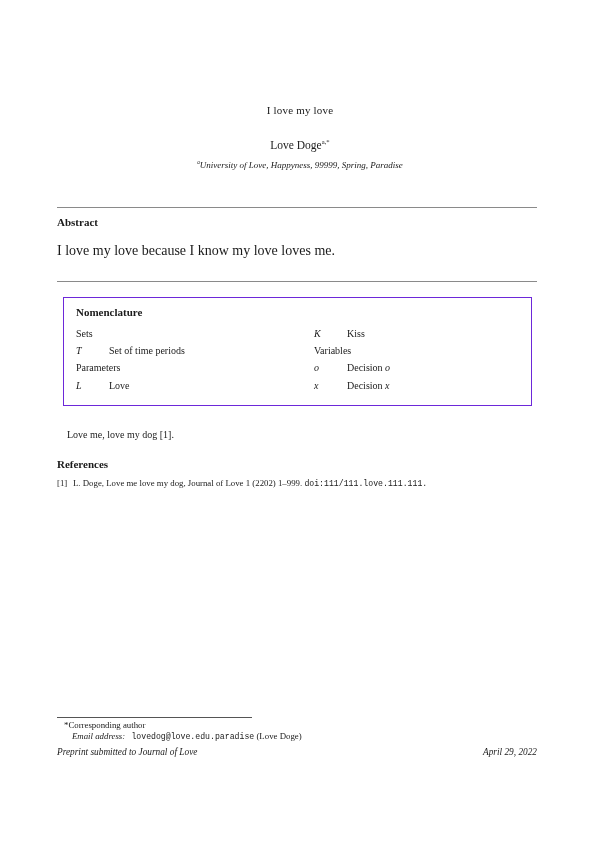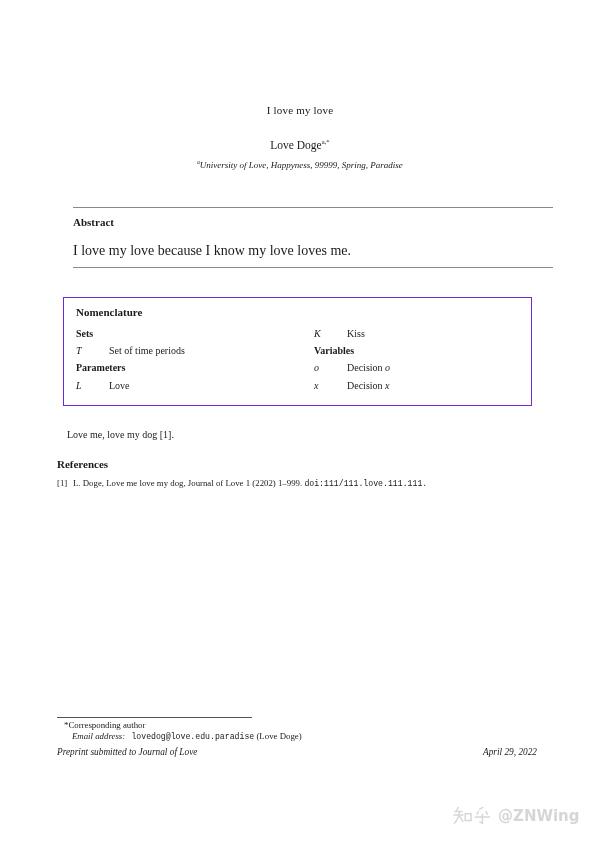--- a/index.html
+++ b/index.html
@@ -12,40 +12,40 @@
   .math{font-style:italic;font-family:"Liberation Serif","DejaVu Serif",serif;}
 
   
   .title{position:absolute;top:104px;left:0;width:100%;text-align:center;font-size:11px;letter-spacing:0.2px;}
   .author-line{position:absolute;top:139px;left:0;width:100%;text-align:center;font-size:11.5px;}
   .affiliation-line{position:absolute;top:160px;left:0;width:100%;text-align:center;font-size:9px;font-style:italic;}
   .affiliation-line sup{font-style:italic;}
 
   
   .abstract-block{
-    position:absolute;left:73px;top:207px;width:480px;
+    position:absolute;left:57px;top:207px;width:480px;
     border-top:1px solid #8a8a8a;border-bottom:1px solid #8a8a8a;
-    padding:8px 0 8px 0;
+    padding:8px 0 22px 0;
   }
   .abstract-heading{font-size:11px;font-weight:bold;}
   .abstract-body{font-size:14px;margin-top:15px;}
   .keywords-line{font-size:10px;margin-top:9px;}
   .keywords-label{font-style:italic;margin-right:9px;}
 
   
   .nomenclature-box{
     position:absolute;left:63px;top:297px;width:469px;height:109px;
     border:1px solid #6d28d9;box-sizing:border-box;
   }
   .nom-heading{position:absolute;left:12px;top:8px;font-size:11px;font-weight:bold;}
   .nom-col{position:absolute;top:27px;font-size:10px;}
   .nom-col-left{left:12px;width:225px;}
   .nom-col-right{left:250px;width:210px;}
   .nom-row{display:flex;height:17.2px;align-items:baseline;line-height:17.2px;}
-  .nom-group{font-weight:bold;}
+  .nom-group{font-weight:normal;}
   .nom-symbol{width:33px;flex:0 0 33px;}
   .math-tail{margin-left:0.25em;}
 
   
   .body-paragraph{position:absolute;left:47px;top:429px;width:480px;font-size:10px;text-indent:20px;}
   .references-heading{position:absolute;left:57px;top:458px;font-size:11px;font-weight:bold;}
   .reference-item{position:absolute;left:57px;top:478px;width:480px;font-size:8.8px;display:flex;}
   .ref-marker{flex:0 0 16px;}
   .ref-doi{font-family:"Liberation Mono","DejaVu Sans Mono",monospace;font-size:8.2px;}
 
@@ -135,34 +135,14 @@
     <span class="email-label">Email address:</span>
     <span class="email-value">lovedog@love.edu.paradise</span>
     <span>(Love Doge)</span>
   </div>
 
   <div class="footer-line">
     <span>Preprint submitted to Journal of Love</span>
     <span>April 29, 2022</span>
   </div>
 
-  <div class="watermark">
-    <svg width="38" height="20" viewBox="0 0 42 21" role="img" aria-label="知乎">
-      <g fill="none" stroke="#d6d6d6" stroke-width="1.6" stroke-linecap="round">
-
-        <path d="M6 1 L4 4"></path>
-        <path d="M2 5.5 H10"></path>
-        <path d="M1 9.5 H11"></path>
-        <path d="M7 5.5 C6.5 12 4.5 15.5 1.5 18.5"></path>
-        <path d="M7.5 11 L11 16.5"></path>
-        <rect x="13.5" y="8" width="6.5" height="7.5"></rect>
-
-        <path d="M33 1 L29.5 3"></path>
-        <path d="M28 5.5 L26.5 8.5"></path>
-        <path d="M36.5 5.5 L38 8.5"></path>
-        <path d="M24.5 11.5 H40.5"></path>
-        <path d="M32.5 8.5 V18.5 L29.5 17"></path>
-      </g>
-    </svg>
-    <span>@ZNWing</span>
-  </div>
 
 </div>
 
 </body></html>

